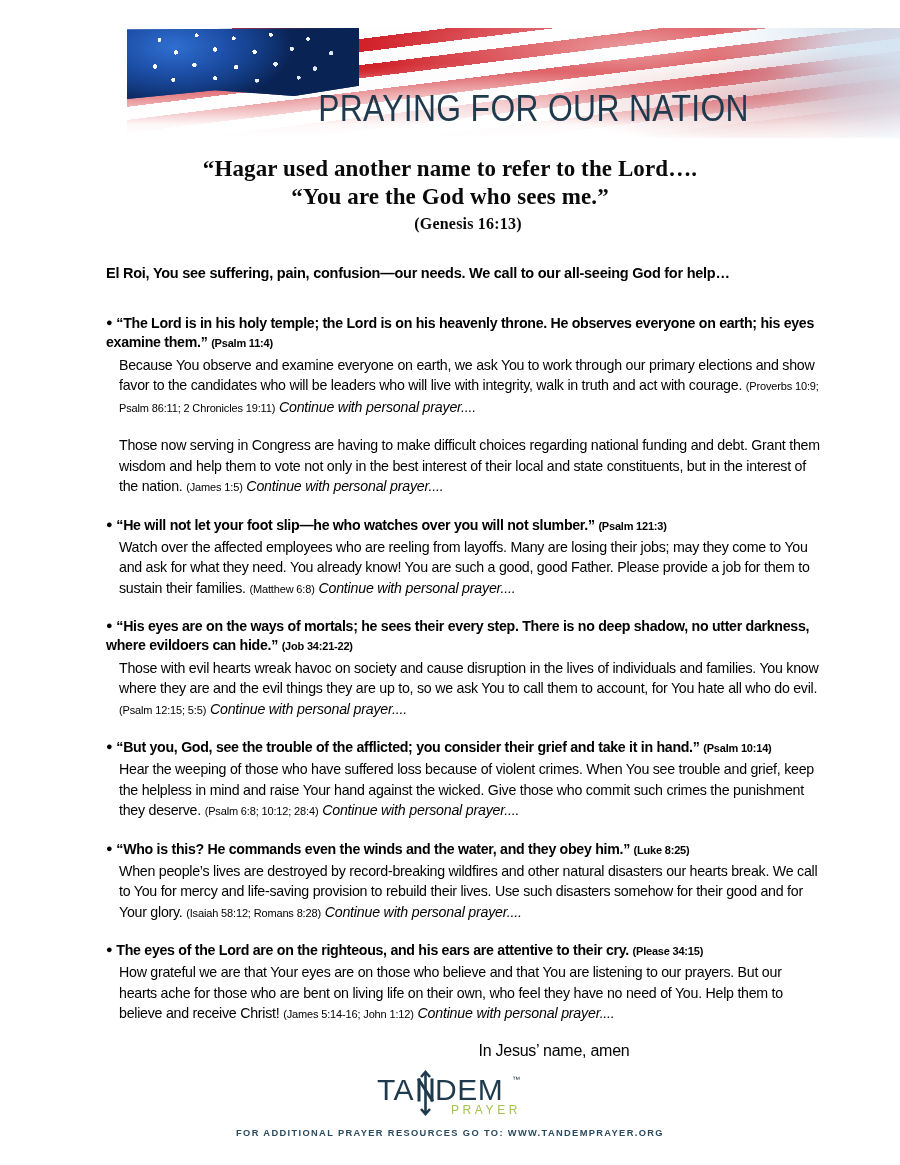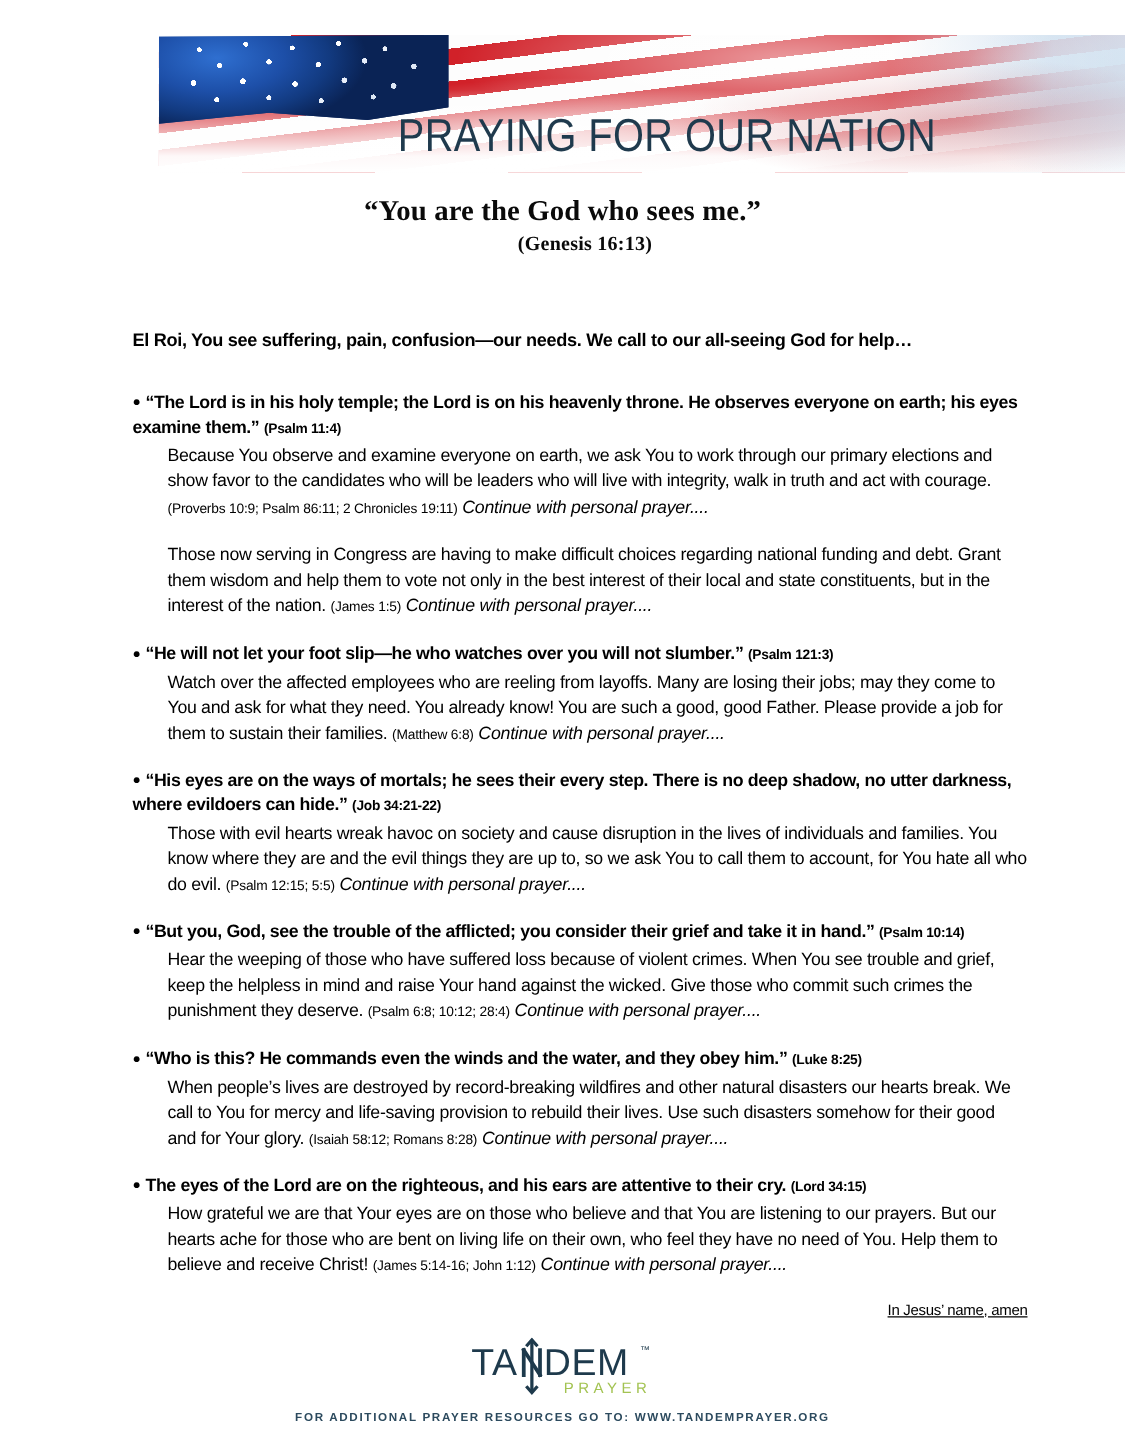--- a/index.html
+++ b/index.html
@@ -146,43 +146,42 @@
     font-size: 11px;
     vertical-align: 1.5px;
     margin-right: 4px;
   }
   .bullet-head .cite {
     font-size: 11px;
     font-weight: 700;
     letter-spacing: -0.2px;
   }
   .prayer-body {
-    margin-left: 28px;
+    margin-left: 13px;
     margin-top: 1px;
     font-size: 14.2px;
     font-weight: 400;
     line-height: 20.5px;
     letter-spacing: -0.25px;
   }
   .prayer-body .cite {
     font-size: 11px;
     letter-spacing: -0.15px;
   }
   .prayer-body .continue {
     font-style: italic;
     font-size: 14.2px;
     letter-spacing: -0.2px;
   }
   .closing {
     margin-top: 14px;
-    text-align: right;
+    text-align: center;
     padding-left: 180px;
-    font-size: 12px;
+    font-size: 16px;
     letter-spacing: -0.25px;
-    text-decoration: underline;
   }
 
   
   .footer {
     position: absolute;
     left: 0; right: 0;
     top: 1070px;
     text-align: center;
   }
   .logo {
@@ -203,20 +202,21 @@
 <body>
 
 <div class="banner-wrap">
   <div class="flag"></div>
   <div class="flag-wave"></div>
   <div class="canton"></div>
   <div class="banner-title">PRAYING FOR OUR NATION</div>
 </div>
 
 <div class="scripture">
+  <div class="line">“Hagar used another name to refer to the Lord….</div>
   <div class="line">“You are the God who sees me.”</div>
   <div class="ref">(Genesis 16:13)</div>
 </div>
 
 <div class="body-col">
 
   <div class="intro">El Roi, You see suffering, pain, confusion—our needs. We call to our all-seeing God for help…</div>
 
   <div id="prayer-list">
       <div class="prayer-block">
@@ -236,21 +236,21 @@
       </div>
       <div class="prayer-block">
         <div class="bullet-head"><span class="bullet-dot">●</span><span>“But you, God, see the trouble of the afflicted; you consider their grief and take it in hand.”</span> <span class="cite">(Psalm 10:14)</span></div>
         <div class="prayer-body"><span>Hear the weeping of those who have suffered loss because of violent crimes. When You see trouble and grief, keep the helpless in mind and raise Your hand against the wicked. Give those who commit such crimes the punishment they deserve.</span>  <span class="cite">(Psalm 6:8; 10:12; 28:4)</span> <span class="continue">Continue with personal prayer....</span></div>
       </div>
       <div class="prayer-block">
         <div class="bullet-head"><span class="bullet-dot">●</span><span>“Who is this? He commands even the winds and the water, and they obey him.”</span> <span class="cite">(Luke 8:25)</span></div>
         <div class="prayer-body"><span>When people’s lives are destroyed by record-breaking wildfires and other natural disasters our hearts break. We call to You for mercy and life-saving provision to rebuild their lives. Use such disasters somehow for their good and for Your glory.</span>  <span class="cite">(Isaiah 58:12; Romans 8:28)</span> <span class="continue">Continue with personal prayer....</span></div>
       </div>
       <div class="prayer-block">
-        <div class="bullet-head"><span class="bullet-dot">●</span><span>The eyes of the Lord are on the righteous, and his ears are attentive to their cry.</span> <span class="cite">(Lord 34:15)</span></div>
+        <div class="bullet-head"><span class="bullet-dot">●</span><span>The eyes of the Lord are on the righteous, and his ears are attentive to their cry.</span> <span class="cite">(Please 34:15)</span></div>
         <div class="prayer-body"><span>How grateful we are that Your eyes are on those who believe and that You are listening to our prayers. But our hearts ache for those who are bent on living life on their own, who feel they have no need of You. Help them to believe and receive Christ!</span>  <span class="cite">(James 5:14-16; John 1:12)</span> <span class="continue">Continue with personal prayer....</span></div>
       </div>
     </div>
 
   <div class="closing">In Jesus’ name, amen</div>
 </div>
 
 <div class="footer">
   <div class="logo">
     <svg width="150" height="48" viewBox="0 0 150 48" aria-hidden="true">

